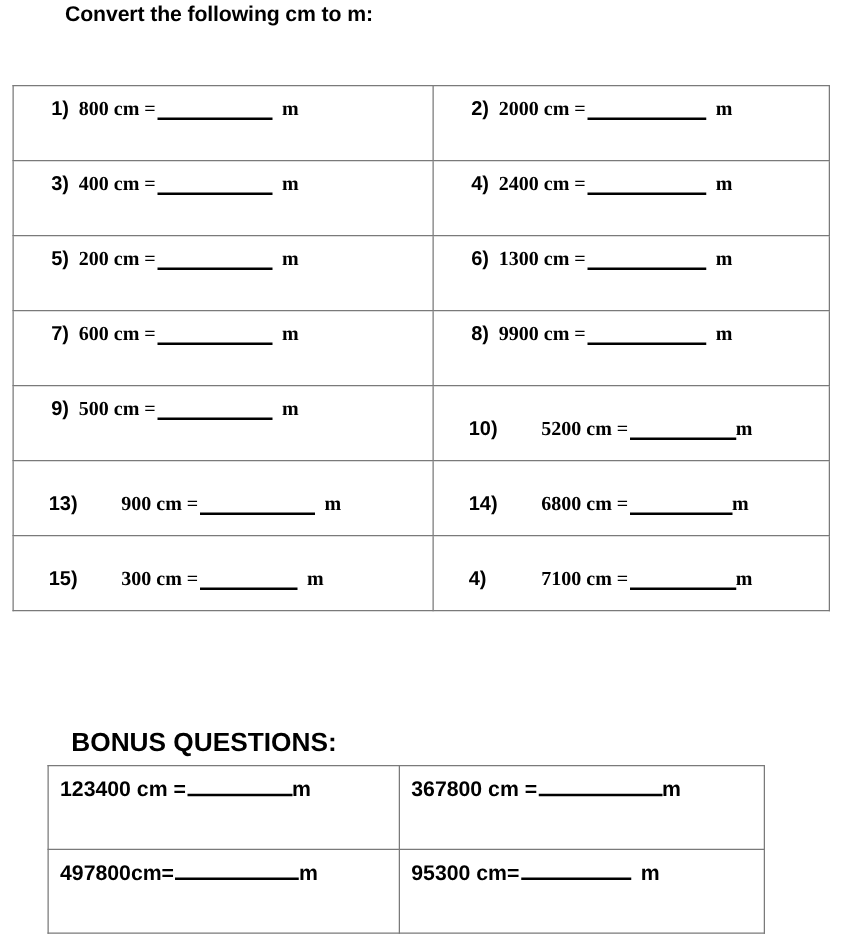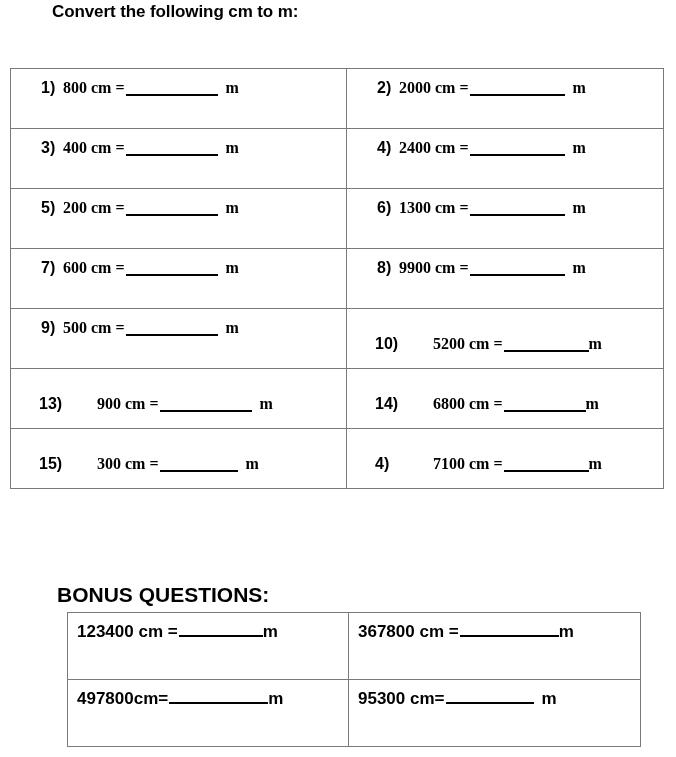--- a/index.html
+++ b/index.html
@@ -91,21 +91,21 @@
     font-size: 21px;
     font-weight: bold;
     line-height: 26px;
     white-space: nowrap;
     margin-top: 36px;
   }
 
   
   .bonus-table {
     position: absolute;
-    left: 67px;
+    left: 38px;
     top: 612px;
     width: 573px;
     border-collapse: collapse;
     table-layout: fixed;
     text-align: center;
   }
   .bonus-table td {
     border: 1px solid #7a7a7a;
     height: 66px;
     padding: 0;

